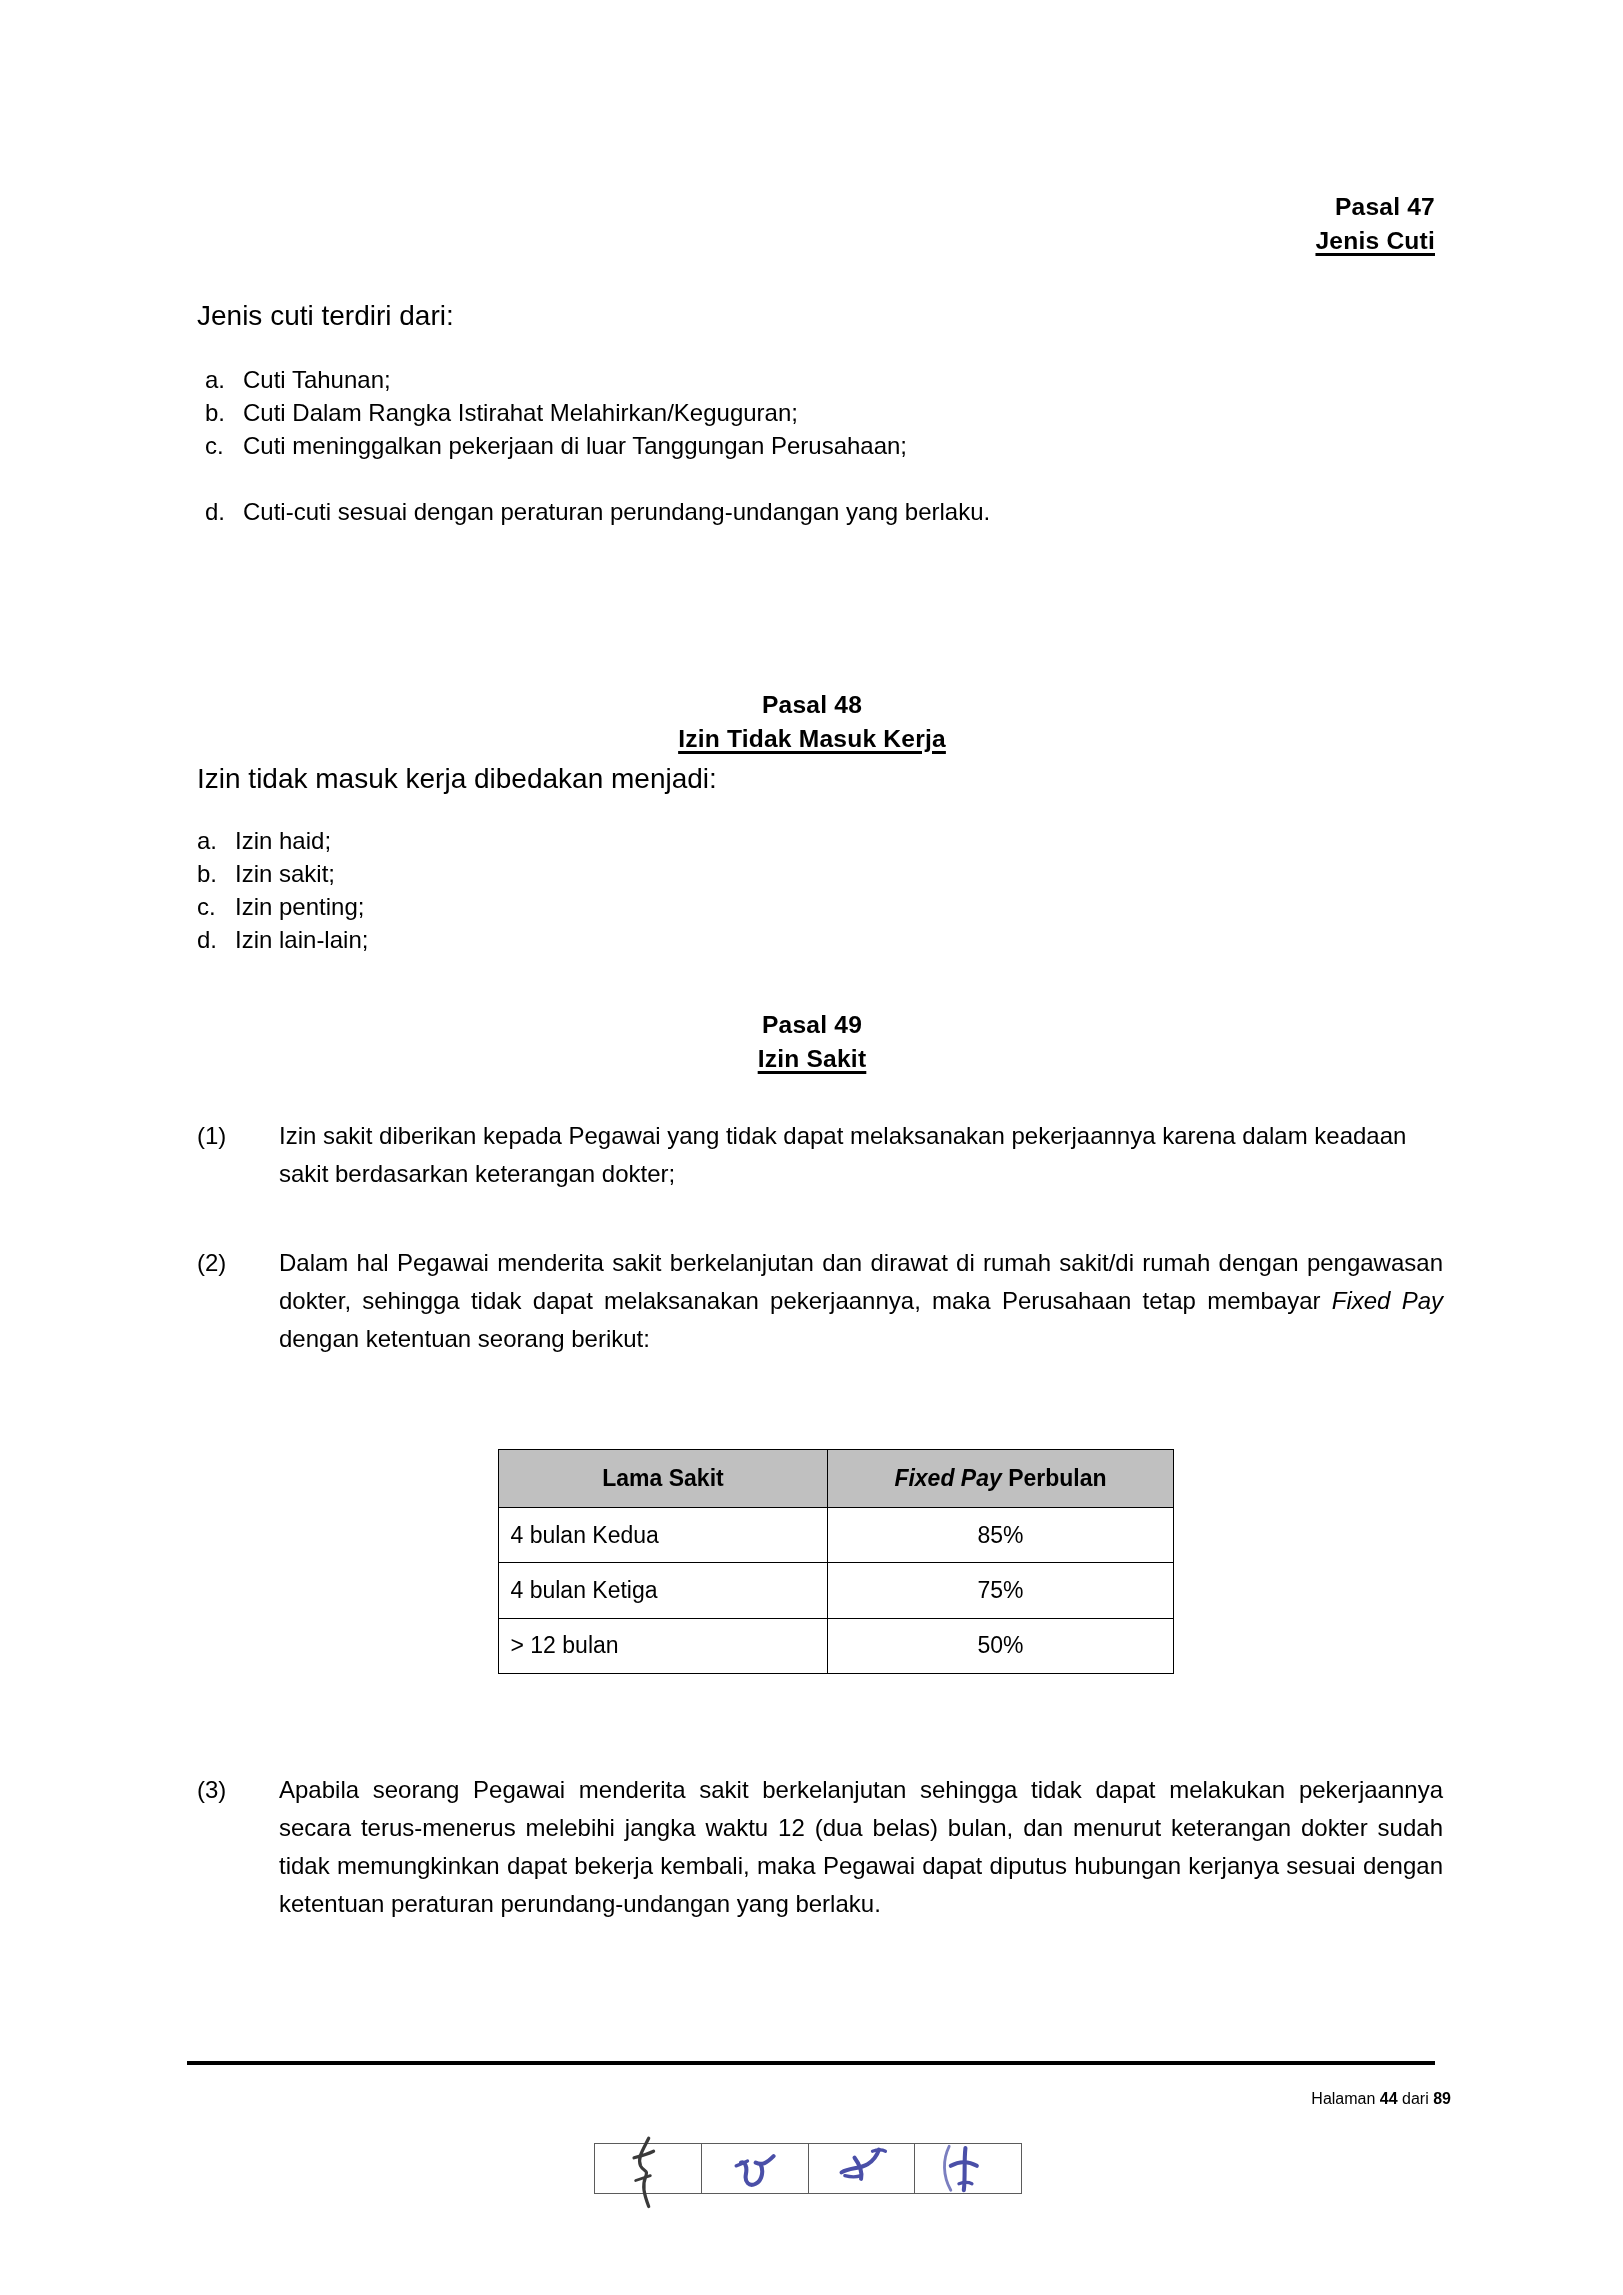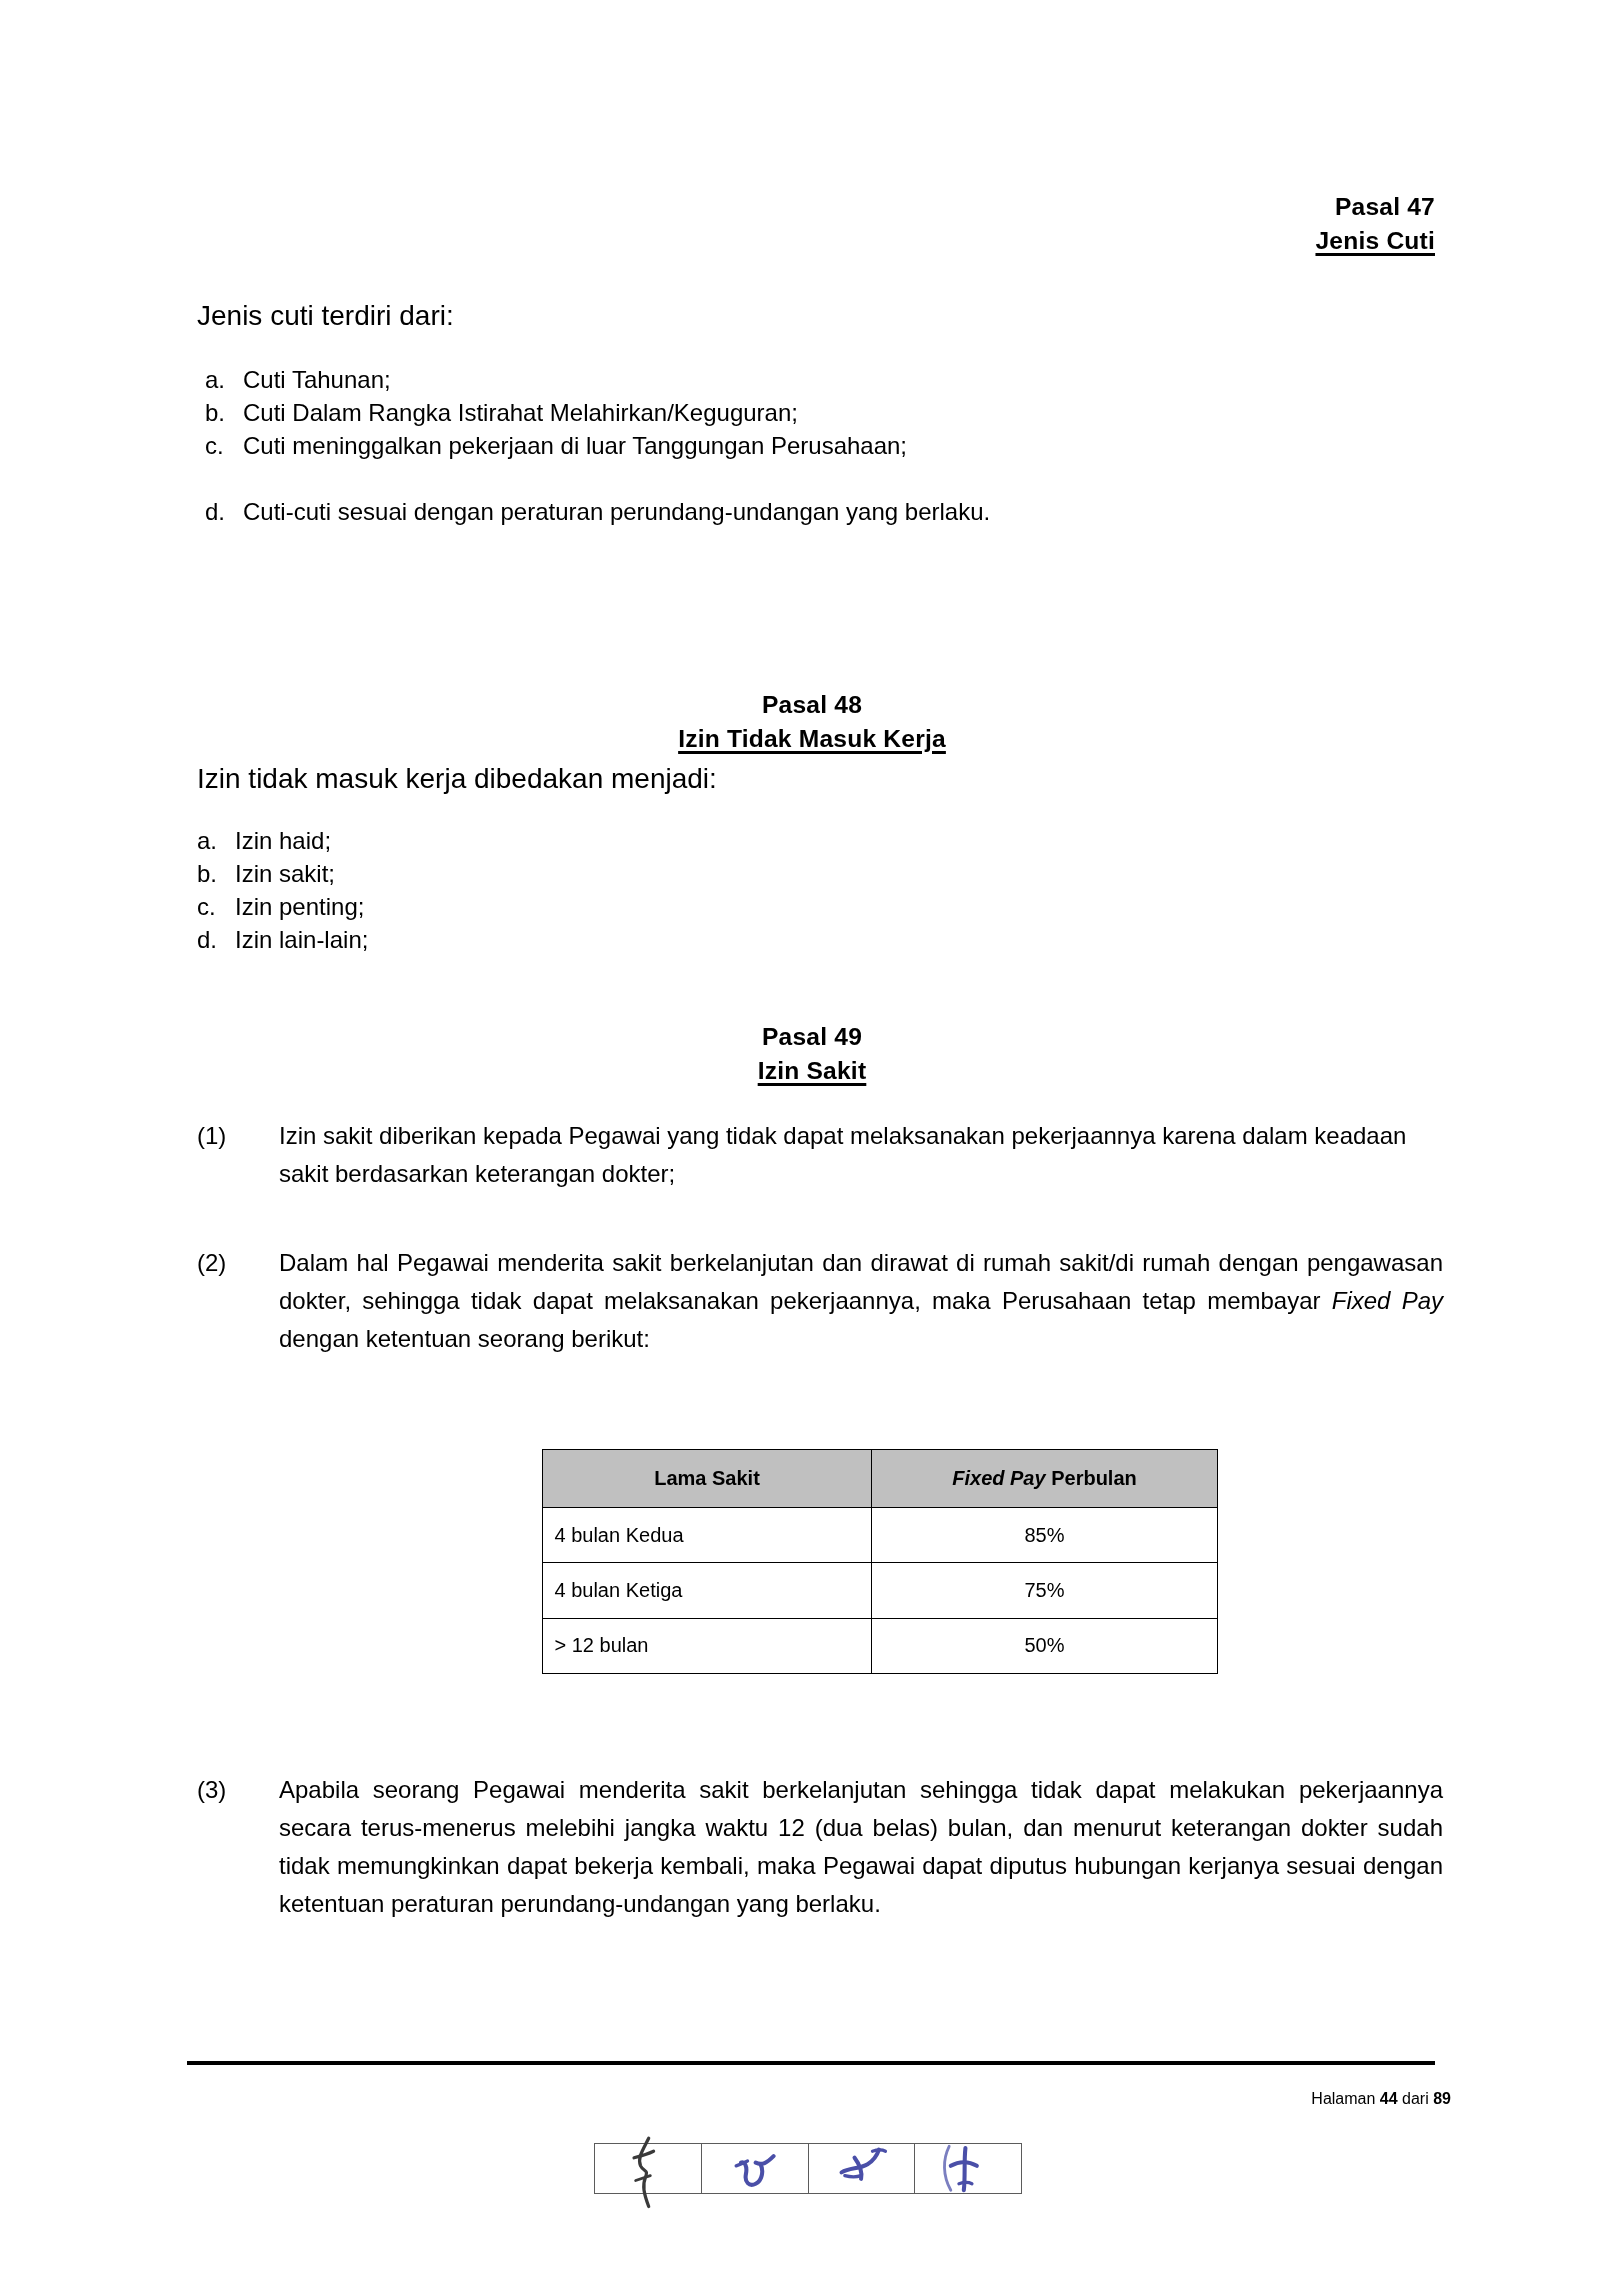--- a/index.html
+++ b/index.html
@@ -97,22 +97,21 @@
   }
   .npara i { font-style: italic; }
 
   
   .data-table {
     position: absolute;
     left: 498px;
     top: 1449px;
     width: 676px;
     border-collapse: collapse;
-    font-size: 20px;
-    margin-left: 44px;
+    font-size: 23px;
   }
   .data-table th,
   .data-table td {
     border: 1.6px solid #000000;
     height: 51px;
     padding: 1.6px 11.5px;
   }
   .data-table thead th {
     background: #c0c0c0;
     font-weight: bold;
@@ -231,21 +230,21 @@
     <div class="row">
       <span class="mark">c.</span>
       <span class="txt">Izin penting;</span>
     </div>
     <div class="row">
       <span class="mark">d.</span>
       <span class="txt">Izin lain-lain;</span>
     </div>
   </div>
 
-  <div class="heading-block" style="top:1008px;margin-top:12px;">
+  <div class="heading-block" style="top:1008px;">
     <div class="heading-line1">Pasal 49</div>
     <div class="heading-line2"><span class="u">Izin Sakit</span></div>
   </div>
 
   <div class="npara" style="left:197px; top:1117px; width:1246px;">
     <span class="num">(1)</span>
     <span class="body nojust">Izin sakit diberikan kepada Pegawai yang tidak dapat melaksanakan pekerjaannya karena dalam keadaan sakit berdasarkan keterangan dokter;</span>
   </div>
 
   <div class="npara" style="left:197px; top:1244px; width:1246px;">

